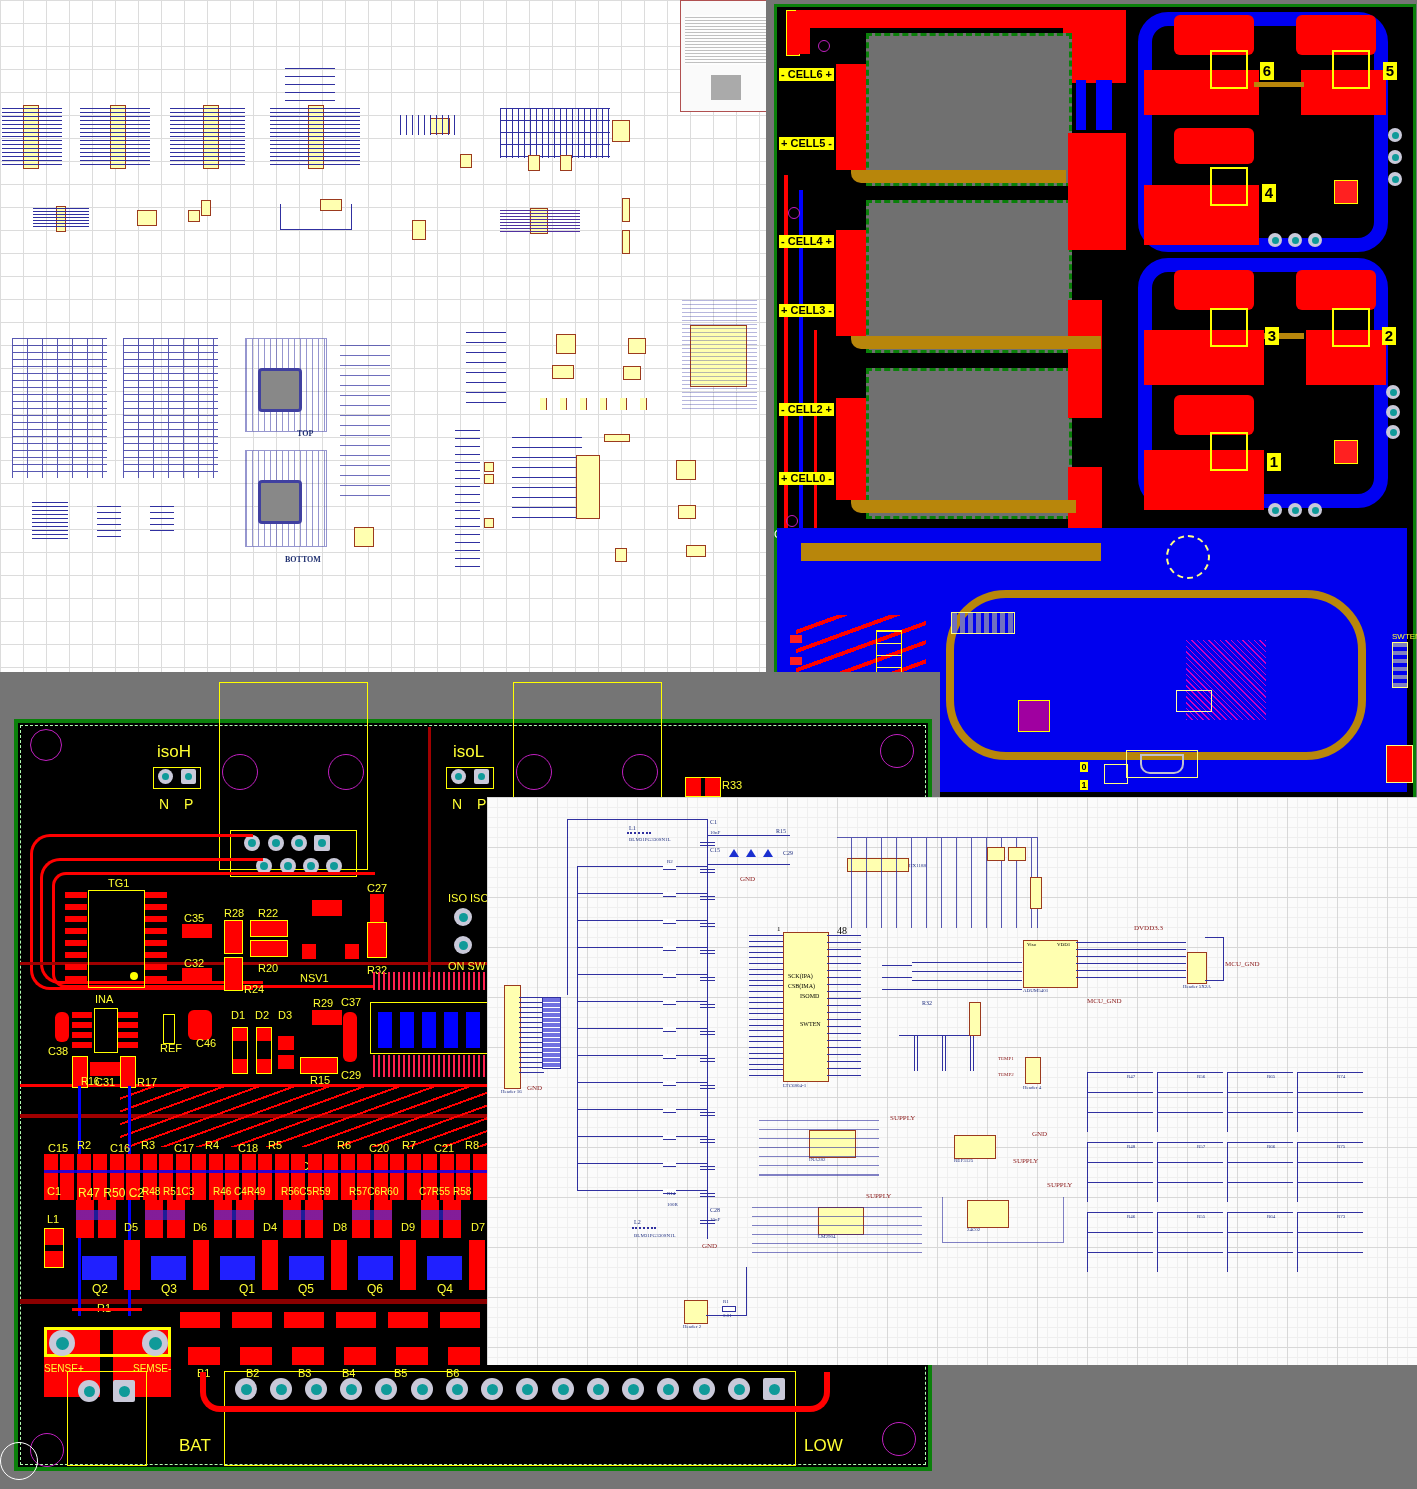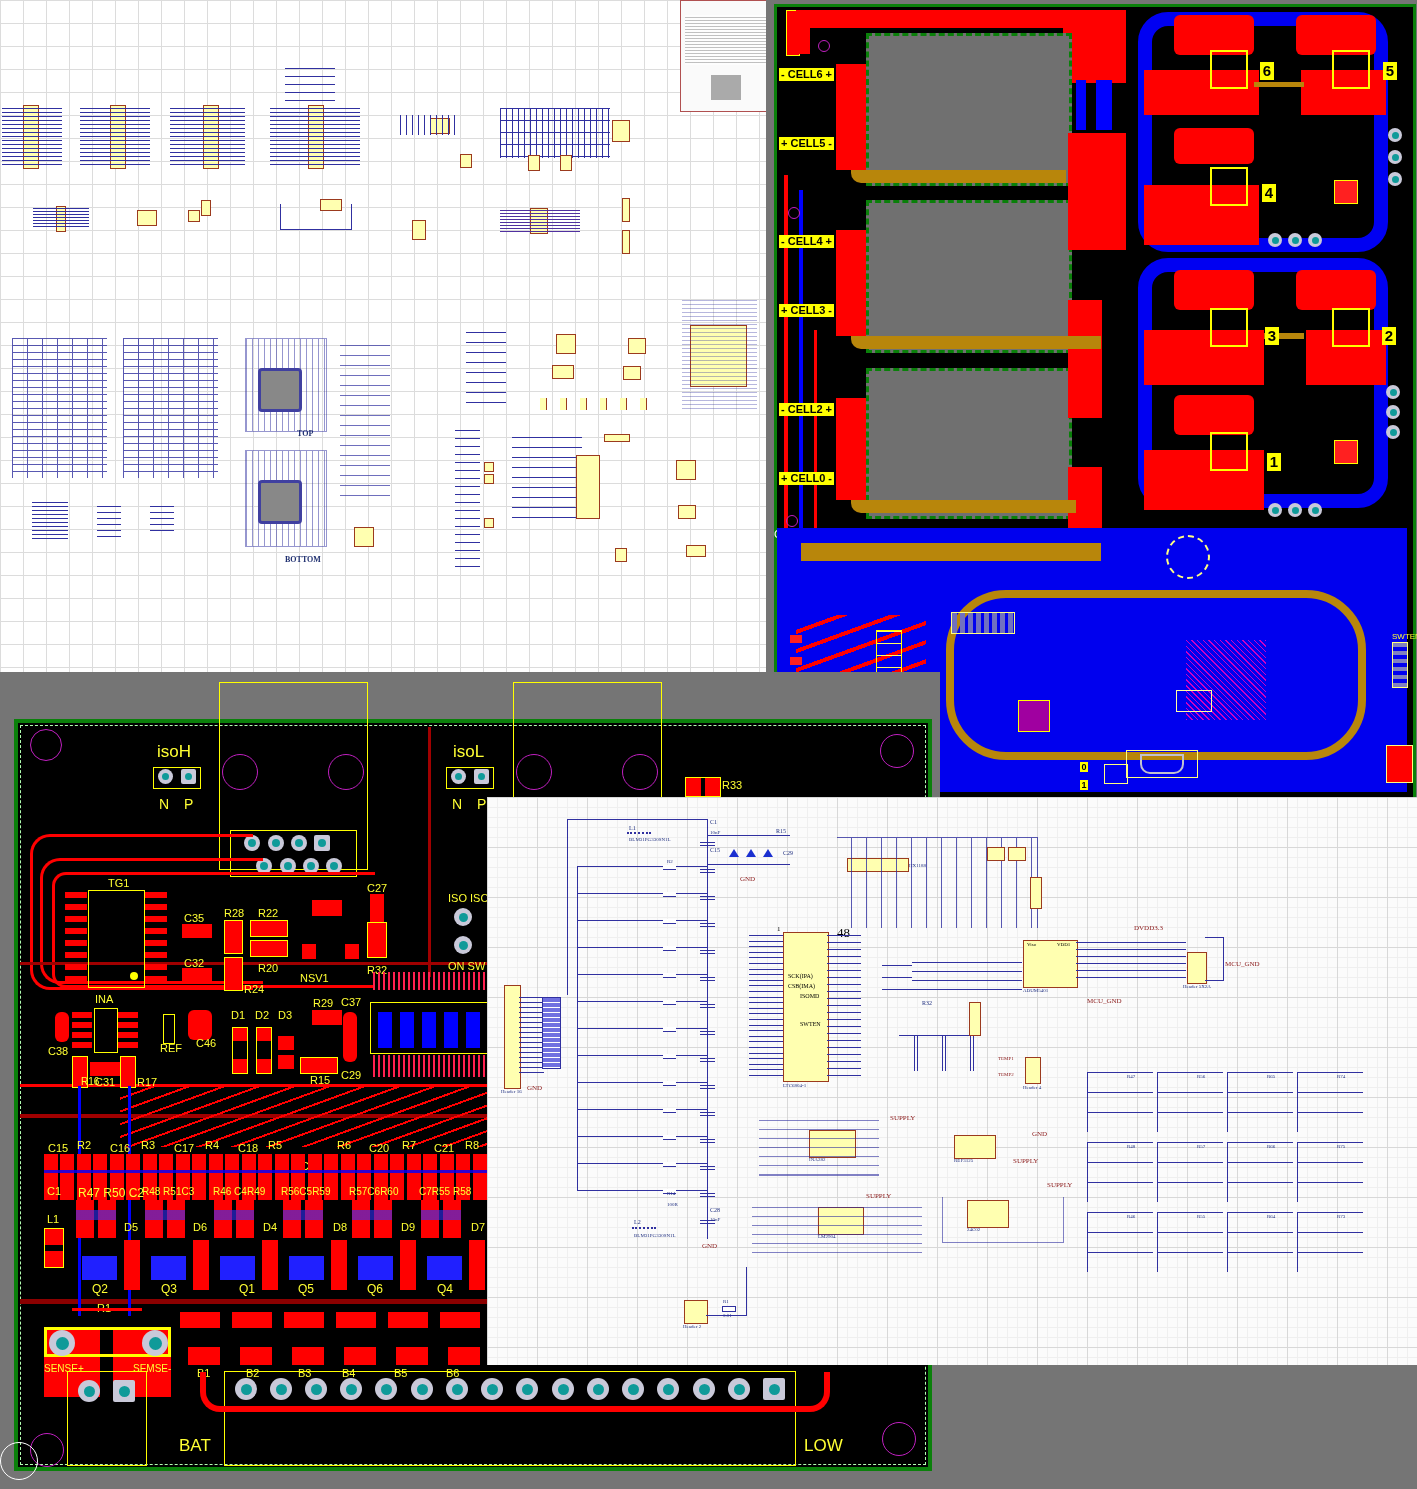--- a/index.html
+++ b/index.html
@@ -455,21 +455,21 @@
   <div class="abs" style="left:242px;top:52px;width:0;height:0;border-left:5px solid transparent;border-right:5px solid transparent;border-bottom:8px solid #1a2fd0;"></div>
   <div class="abs" style="left:259px;top:52px;width:0;height:0;border-left:5px solid transparent;border-right:5px solid transparent;border-bottom:8px solid #1a2fd0;"></div>
   <div class="abs" style="left:276px;top:52px;width:0;height:0;border-left:5px solid transparent;border-right:5px solid transparent;border-bottom:8px solid #1a2fd0;"></div>
   <div class="abs" style="left:221px;top:38px;width:82px;height:28px;border-top:1px solid #3030a0;border-bottom:1px solid #3030a0;"></div>
   <div class="sch-text" style="left:253px;top:78px;font-size:7px;color:#8b1a1a;">GND</div>
   <div class="sch-text" style="left:289px;top:31px;font-size:6px;color:#203080;">R15</div>
   <div class="sch-text" style="left:296px;top:53px;font-size:6px;color:#203080;">C29</div>
 
   <div class="ic" style="left:296px;top:135px;width:44px;height:148px;"></div>
   <div class="sch-text" style="left:290px;top:128px;font-size:7px;color:#000;">1</div>
-  <div class="sch-text" style="left:350px;top:128px;font-size:13px;color:#000;font-family:Liberation Serif, serif;">48</div>
+  <div class="sch-text" style="left:350px;top:128px;font-size:10px;color:#000;font-family:Liberation Serif, serif;">48</div>
   <div class="abs" style="left:262px;top:138px;width:34px;height:145px;background:repeating-linear-gradient(#3030a0 0 1px,transparent 1px 5.6px);"></div>
   <div class="abs" style="left:340px;top:138px;width:34px;height:145px;background:repeating-linear-gradient(#3030a0 0 1px,transparent 1px 7px);"></div>
   <div class="sch-text" style="left:301px;top:176px;font-size:6px;color:#000;">SCK(IPA)</div>
   <div class="sch-text" style="left:301px;top:186px;font-size:6px;color:#000;">CSB(IMA)</div>
   <div class="sch-text" style="left:313px;top:196px;font-size:6px;color:#000;">ISOMD</div>
   <div class="sch-text" style="left:313px;top:224px;font-size:6px;color:#000;">SWTEN</div>
   <div class="sch-text" style="left:296px;top:286px;font-size:5px;color:#203080;">LTC6804-1</div>
 
   <div class="ic" style="left:360px;top:61px;width:60px;height:12px;"></div>
   <div class="sch-text" style="left:422px;top:66px;font-size:5px;color:#203080;">HX1188</div>

